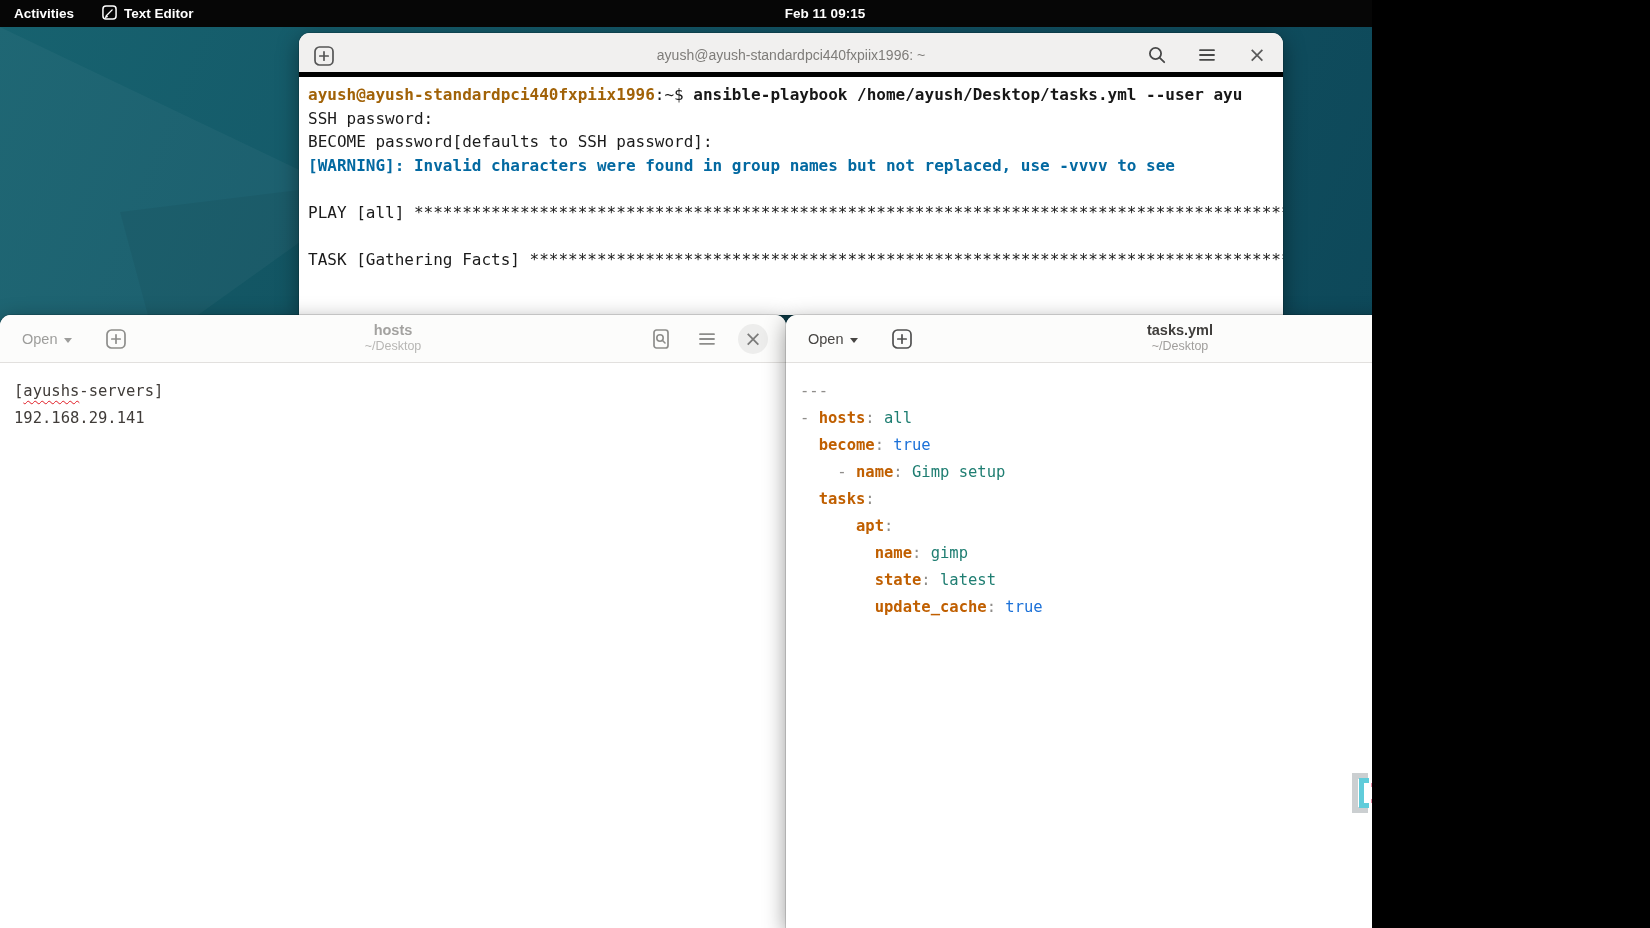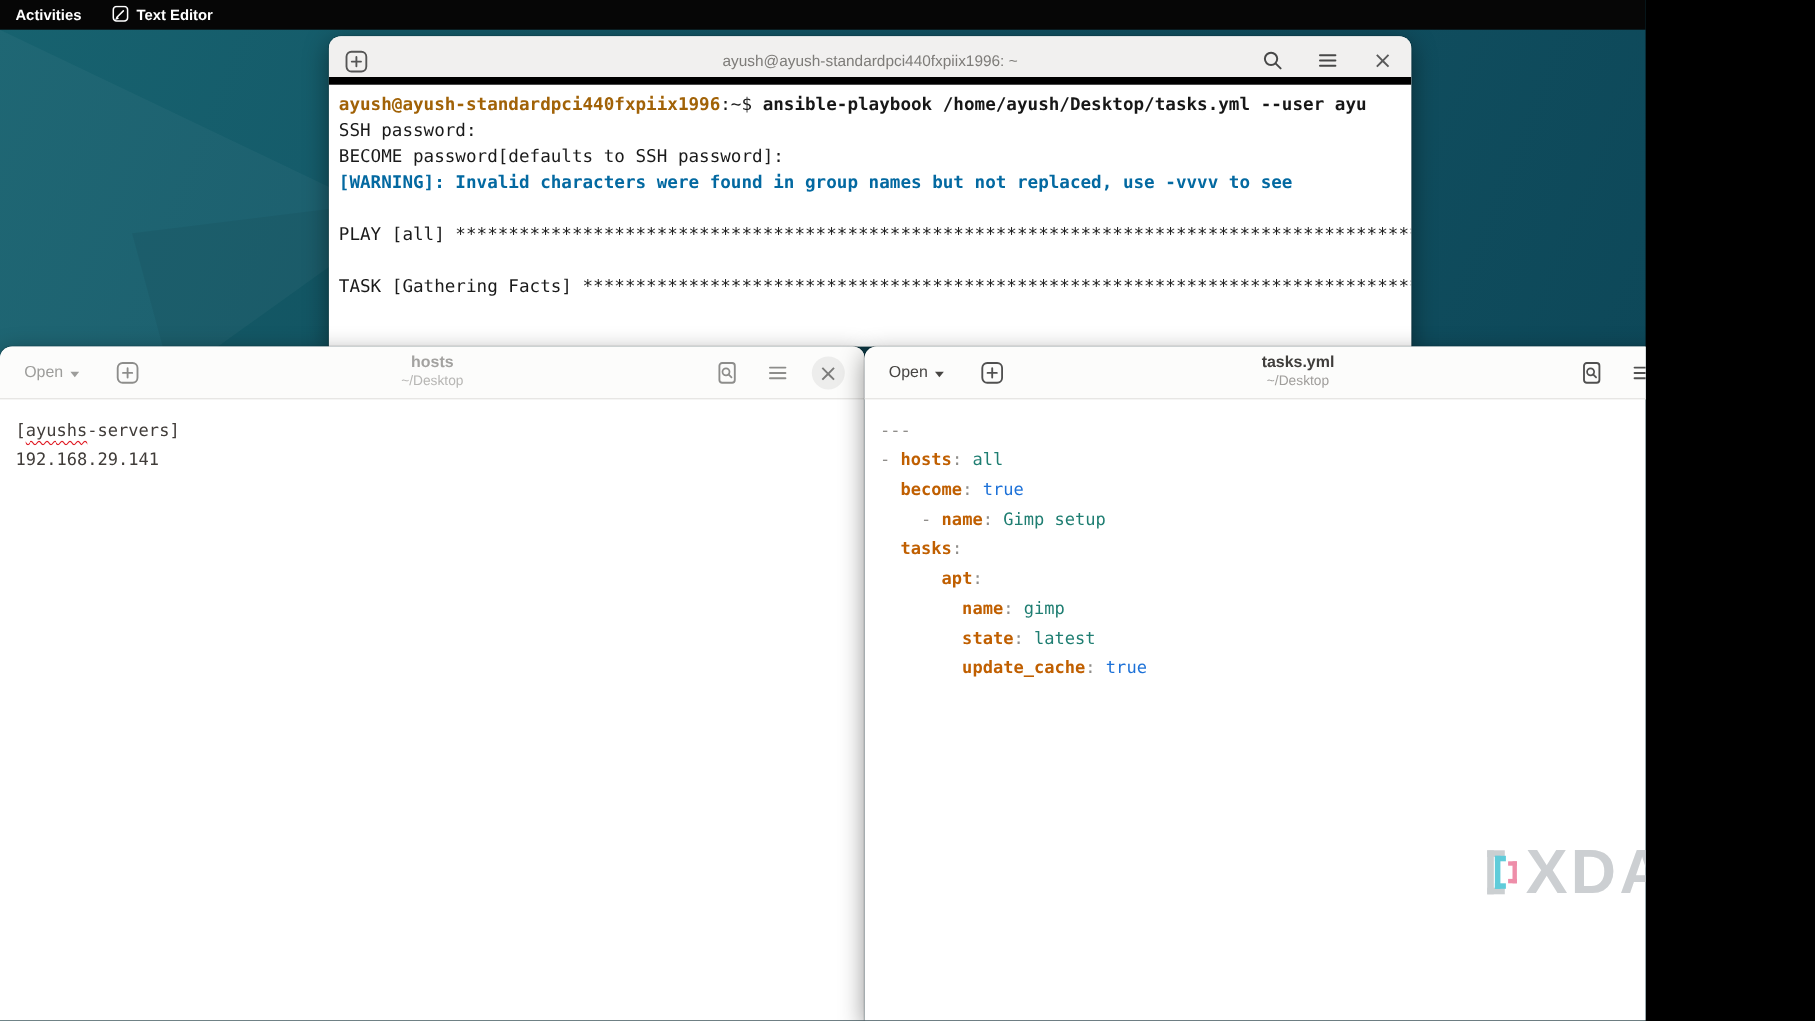--- a/index.html
+++ b/index.html
@@ -1,18 +1,18 @@
 <!DOCTYPE html>
 <html><head>
 <meta charset="utf-8">
 <style>
   * { margin:0; padding:0; box-sizing:border-box; }
   html,body { width:1650px; height:928px; }
   body { font-family:"Liberation Sans", sans-serif; overflow:hidden; background:#000; }
-  #screen { position:relative; width:1496px; height:928px; overflow:hidden;
+  #screen { position:relative; width:1372px; height:928px; overflow:hidden;
             background:linear-gradient(112deg,#17626f 0%, #125263 48%, #0c4556 100%); }
   .deco { position:absolute; pointer-events:none; }
   .deco1 { left:0; top:27px; width:360px; height:430px; background:rgba(255,255,255,.035);
            clip-path:polygon(0 0, 100% 40%, 0 100%); }
   .deco2 { left:120px; top:180px; width:260px; height:320px; background:rgba(0,0,0,.05);
            clip-path:polygon(0 10%, 100% 0, 30% 100%); }
 
   
   #topbar { position:absolute; left:0; top:0; width:1650px; height:27px; background:#060606;
             color:#fff; display:flex; align-items:center; font-size:13.5px; font-weight:700; z-index:50; }
@@ -21,21 +21,21 @@
   .tb-clock { position:absolute; left:0; right:0; text-align:center; font-weight:700; }
   .tb-right { position:absolute; right:8px; top:0; height:100%; display:flex; align-items:center; gap:12px; padding:0 6px; }
 
   
   .window { position:absolute; background:#fff; overflow:hidden;
             box-shadow:0 6px 22px rgba(0,0,0,.42), 0 0 0 1px rgba(0,0,0,.13); }
   .headerbar { position:relative; width:100%; }
 
   
   #terminal { left:299px; top:33px; width:984px; height:282px; border-radius:11px 11px 0 0; z-index:5; }
-  #terminal .headerbar { height:44px; background:#f1f0ef; border-bottom:7px solid #000000; }
+  #terminal .headerbar { height:44px; background:#f1f0ef; border-bottom:5px solid #000000; }
   #terminal .hb-left { position:absolute; left:12px; top:10px; display:flex; }
   #terminal .hb-title { position:absolute; left:0; right:0; top:0; height:44px; display:flex;
                         align-items:center; justify-content:center; color:#7e7c79; font-size:14px; }
   #terminal .hb-right { position:absolute; right:14px; top:10px; display:flex; gap:26px; align-items:center; }
   .term-body { height:238px; padding:6px 9px; font-family:"DejaVu Sans Mono", monospace;
                font-size:16px; line-height:23.5px; color:#1a1a1a; overflow:hidden; background:#fff; }
   .t-line { white-space:pre; }
 
   .seg-prompt { color:#a16207; font-weight:700; }
   .seg-cmd { color:#171717; font-weight:700; }
@@ -112,20 +112,21 @@
       <div class="tb-item">
         <span>
           <svg width="15" height="15" viewBox="0 0 16 16">
               <rect x="1" y="1" width="14" height="14" rx="3.2" fill="none" stroke="#fff" stroke-width="1.6"></rect>
               <path d="M4.6 11.4 L10.8 5.2 M4.6 11.4 l-.5 1.5 1.5-.5" stroke="#fff" stroke-width="1.5" stroke-linecap="round" fill="none"></path>
             </svg>
         </span>
         <span>Text Editor</span>
       </div>
     </div>
+    <div class="tb-clock">Feb 11 09:15</div>
     <div class="tb-right">
       <span>
         <svg width="18" height="16" viewBox="0 0 18 16">
             <rect x="6.2" y="1" width="5.6" height="4.4" fill="#fff"></rect>
             <path d="M9 5.4 V8 M3.5 10.6 V8 H14.5 V10.6" stroke="#fff" stroke-width="1.4" fill="none"></path>
             <rect x="1" y="10.6" width="5" height="4.2" fill="#fff"></rect>
             <rect x="12" y="10.6" width="5" height="4.2" fill="#fff"></rect>
           </svg>
       </span>
       <span>

